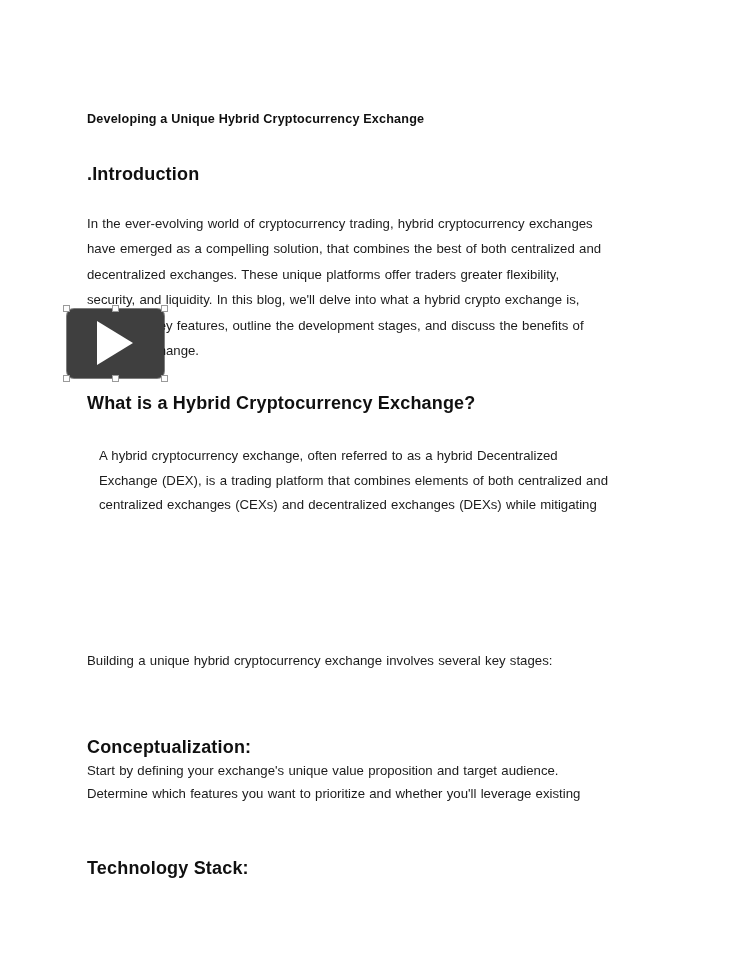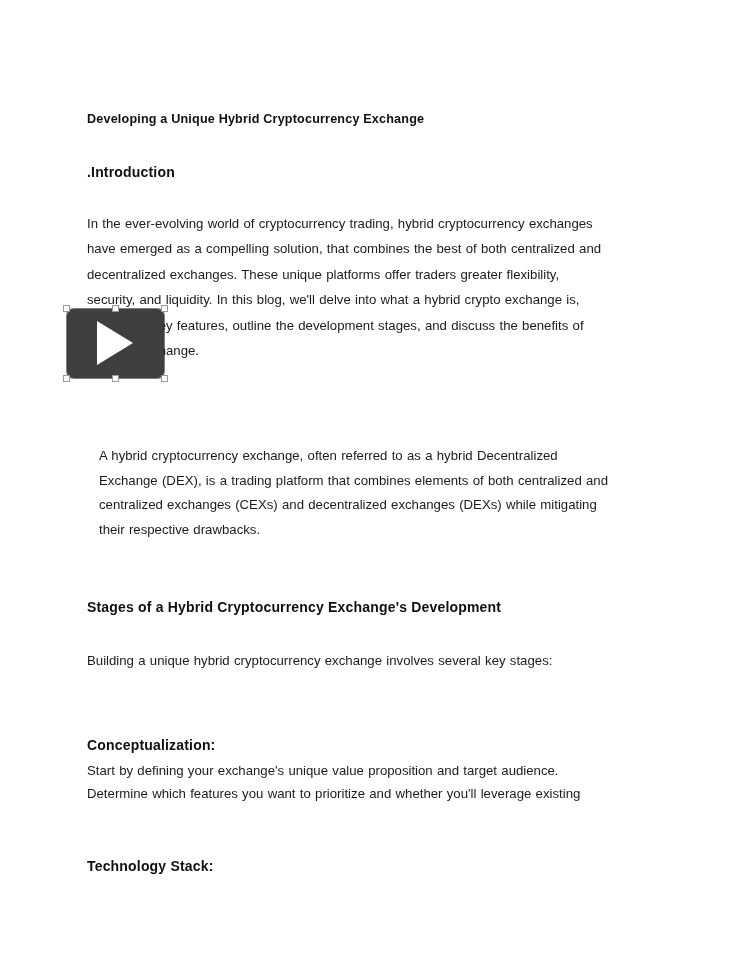--- a/index.html
+++ b/index.html
@@ -33,21 +33,21 @@
   .blk {
     position: absolute;
     left: 0;
     margin: 0;
     padding: 0;
   }
 
   .h-title,
   .h-sec {
     font-weight: bold;
-    font-size: 14px;
+    font-size: 18px;
     letter-spacing: 0.18px;
     color: #101010;
     white-space: nowrap;
   }
 
   .h-title {
     font-size: 12.6px;
   }
 
   .para {
@@ -126,29 +126,28 @@
 
     <p class="blk para para-a" style="top:211px;">
       <span class="ln">In the ever-evolving world of cryptocurrency trading, hybrid cryptocurrency exchanges</span>
       <span class="ln">have emerged as a compelling solution, that combines the best of both centralized and</span>
       <span class="ln">decentralized exchanges. These unique platforms offer traders greater flexibility,</span>
       <span class="ln">security, and liquidity. In this blog, we'll delve into what a hybrid crypto exchange is,</span>
       <span class="ln">explore its key features, outline the development stages, and discuss the benefits of</span>
       <span class="ln">such an exchange.</span>
     </p>
 
+    <h2 class="blk h-sec" style="top:393px;">What is a Hybrid Cryptocurrency Exchange?</h2>
 
     <p class="blk para para-b" style="top:444px;">
       <span class="ln">A hybrid cryptocurrency exchange, often referred to as a hybrid Decentralized</span>
       <span class="ln">Exchange (DEX), is a trading platform that combines elements of both centralized and</span>
       <span class="ln">centralized exchanges (CEXs) and decentralized exchanges (DEXs) while mitigating</span>
-      <span class="ln">their respective drawbacks.</span>
     </p>
 
-    <h2 class="blk h-sec" style="top:599px;">Stages of a Hybrid Cryptocurrency Exchange's Development</h2>
 
     <p class="blk para para-d" style="top:651px;">
       <span class="ln">Building a unique hybrid cryptocurrency exchange involves several key stages:</span>
     </p>
 
     <h2 class="blk h-sec" style="top:737px;">Conceptualization:</h2>
 
     <p class="blk para para-c" style="top:753px;margin-top:6px;">
       <span class="ln">Start by defining your exchange's unique value proposition and target audience.</span>
       <span class="ln">Determine which features you want to prioritize and whether you'll leverage existing</span>

